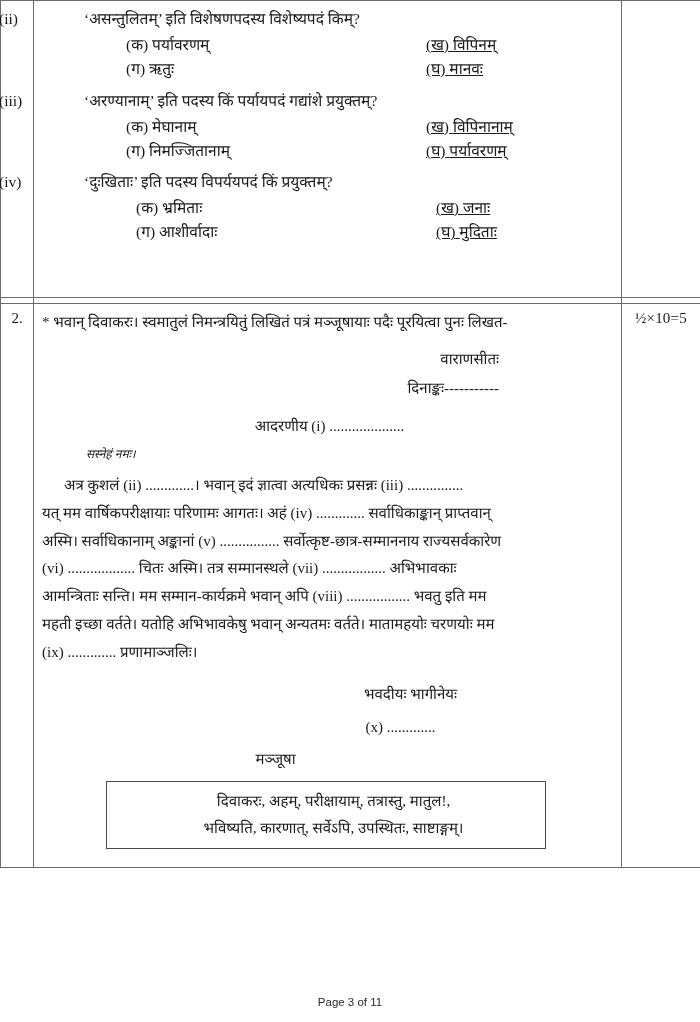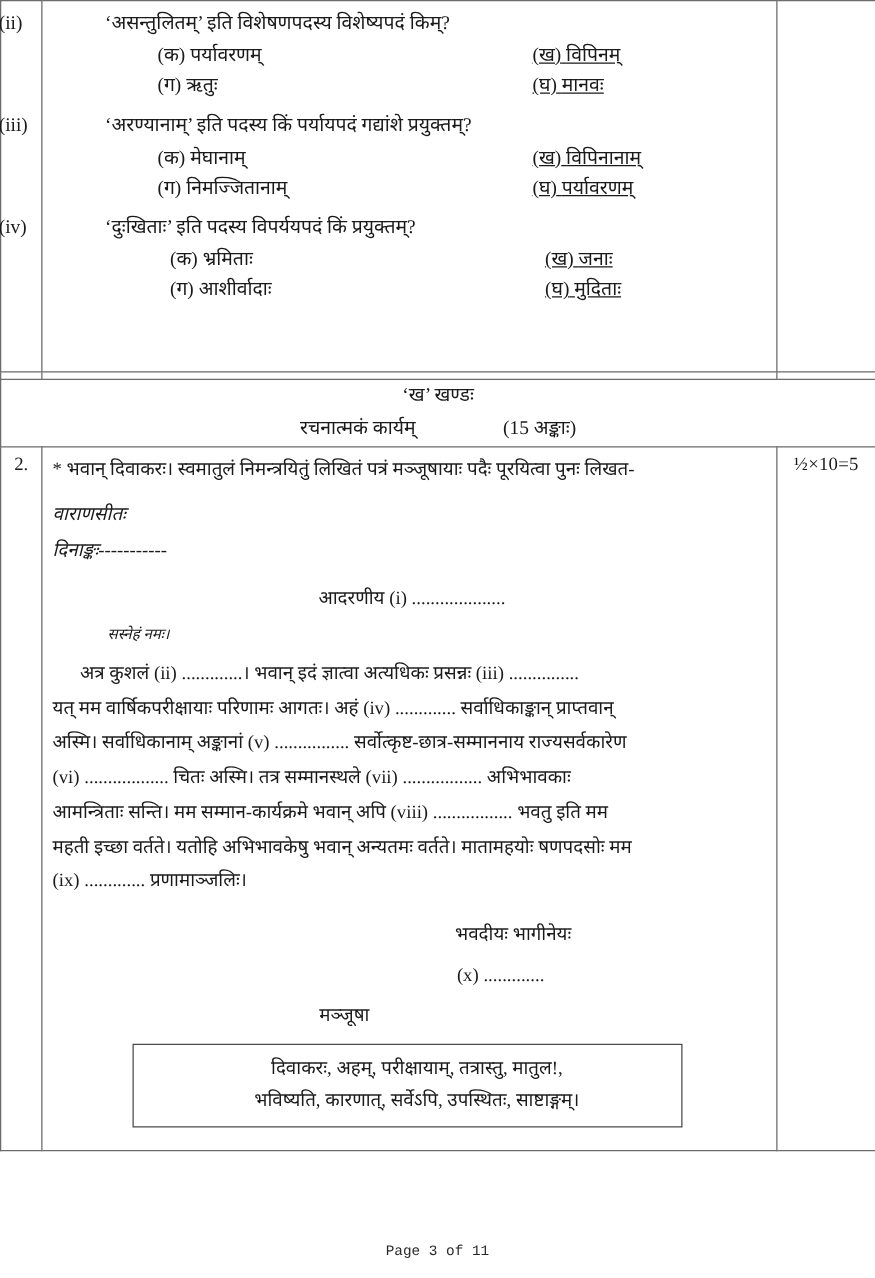--- a/index.html
+++ b/index.html
@@ -110,26 +110,25 @@
     box-sizing: border-box;
     font-size: 15px;
     line-height: 1.72;
   }
   .intro-line {
     font-size: 15px;
     white-space: nowrap;
     margin-bottom: 10px;
   }
   .right-line {
-    text-align: left;
+    text-align: right;
     padding-right: 110px;
     margin: 0 0 5px 0;
     font-size: 15px;
     line-height: 1.8;
-    font-style: italic;
   }
   .right-line.tight { margin-bottom: 2px; }
   .salutation {
     margin: 12px 0 0 8px;
     font-size: 15px;
     text-align: center;
   }
   .namah {
     margin: 4px 0 0 44px;
     font-size: 12px;
@@ -172,21 +171,21 @@
   .mb-line { display: block; }
 
   
   .footer {
     position: absolute;
     left: 0;
     right: 0;
     bottom: 14px;
     text-align: center;
     font-size: 11.5px;
-    font-family: Liberation Mono, monospace;
+    font-family: Liberation Sans, sans-serif;
     color: #2a2a2a;
   }
 </style>
 </head>
 <body>
 
 <div class="page">
 
   <table class="exam-table">
     <colgroup>
@@ -291,28 +290,20 @@
             <div style="height:5px"></div>
           </td>
         <td class="col-body">
             <div style="height:5px"></div>
           </td>
         <td class="col-marks">
             <div style="height:5px"></div>
           </td>
       </tr>
 
-      <tr>
-        <td class="khand-cell" colspan="3">
-          <div class="khand-title">‘ख’ खण्डः</div>
-          <div class="khand-sub">
-            <span>रचनात्मकं कार्यम्</span><span class="marks-paren">(15 अङ्काः)</span>
-          </div>
-        </td>
-      </tr>
 
       <tr>
         <td class="col-num">
           <div class="qnum">2.</div>
         </td>
         <td class="col-body">
           <div class="letter-block">
 
             <div class="intro-line">* भवान् दिवाकरः। स्वमातुलं निमन्त्रयितुं लिखितं पत्रं मञ्जूषायाः पदैः पूरयित्वा पुनः लिखत-</div>
 
@@ -322,21 +313,21 @@
             <div class="salutation">आदरणीय  (i) ....................</div>
             <div class="namah">सस्नेहं नमः।</div>
 
             <div class="para">
               <span class="ind"></span><span>अत्र कुशलं (ii) .............। भवान् इदं ज्ञात्वा अत्यधिकः प्रसन्नः (iii) ...............</span>
             </div>
             <div class="para" style="margin-top:0">यत् मम वार्षिकपरीक्षायाः परिणामः आगतः। अहं (iv) ............. सर्वाधिकाङ्कान् प्राप्तवान्</div>
             <div class="para" style="margin-top:0">अस्मि। सर्वाधिकानाम् अङ्कानां (v) ................ सर्वोत्कृष्ट-छात्र-सम्माननाय राज्यसर्वकारेण</div>
             <div class="para" style="margin-top:0">(vi) .................. चितः अस्मि। तत्र  सम्मानस्थले (vii) ................. अभिभावकाः</div>
             <div class="para" style="margin-top:0">आमन्त्रिताः सन्ति। मम सम्मान-कार्यक्रमे भवान् अपि (viii) ................. भवतु इति मम</div>
-            <div class="para" style="margin-top:0">महती इच्छा वर्तते। यतोहि अभिभावकेषु भवान् अन्यतमः वर्तते। मातामहयोः षणपदसोः मम</div>
+            <div class="para" style="margin-top:0">महती इच्छा वर्तते। यतोहि अभिभावकेषु भवान् अन्यतमः वर्तते। मातामहयोः चरणयोः मम</div>
             <div class="para" style="margin-top:0">(ix) ............. प्रणामाञ्जलिः।</div>
 
             <div class="closing">भवदीयः भागीनेयः</div>
             <div class="closing closing-x" style="margin-top:4px">(x) .............</div>
 
             <div class="manjusha-label">मञ्जूषा</div>
 
             <div class="manjusha-box">
               <span class="mb-line">दिवाकरः, अहम्, परीक्षायाम्, तत्रास्तु, मातुल!,</span>
               <span class="mb-line">भविष्यति, कारणात्, सर्वेऽपि, उपस्थितः, साष्टाङ्गम्।</span>

